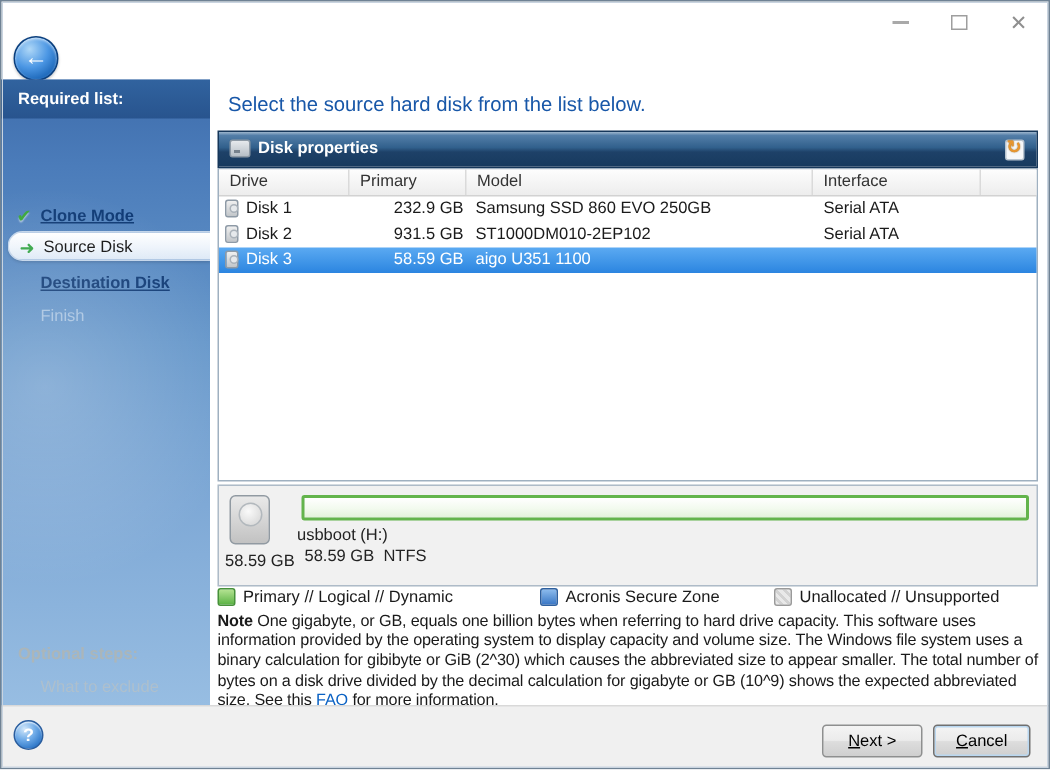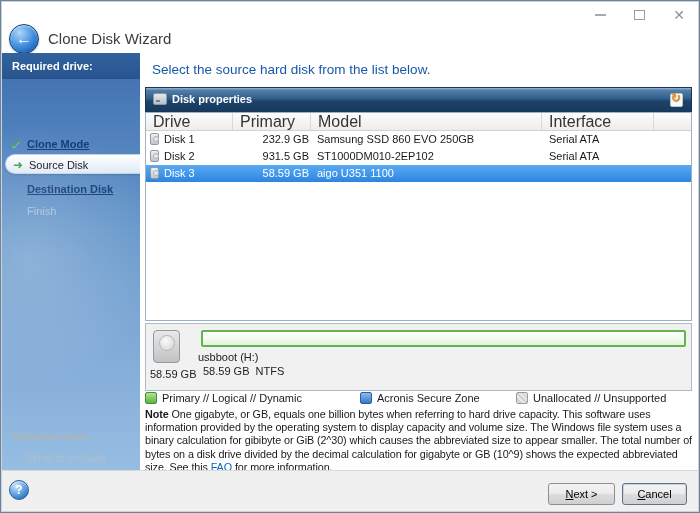--- a/index.html
+++ b/index.html
@@ -74,21 +74,21 @@
   .drive-ic{
     position:absolute;left:7px;top:5px;width:14px;height:12px;border-radius:2px;
     background:linear-gradient(180deg,#e6e9ec,#b7bfc7);border:1px solid #8d99a5;
   }
   .drive-ic::after{content:"";position:absolute;left:2px;bottom:2px;width:4px;height:2px;background:#77828d;}
   .refresh-btn{position:absolute;right:5px;top:3px;width:18px;height:18px;cursor:pointer;}
   .refresh-page{position:absolute;left:2px;top:2px;width:13px;height:14px;background:#f6f8fa;border:1px solid #b8c4cf;border-radius:2px;}
   .refresh-glyph{position:absolute;left:3px;top:0px;color:#e8962e;font-size:12px;font-weight:bold;text-shadow:0 0 1px #8a5a10;}
 
   .dtable{position:absolute;left:145px;top:112px;width:547px;height:209px;border:1px solid #9fb0c0;background:#fff;}
-  .thead{display:flex;height:18px;background:linear-gradient(180deg,#fdfdfd,#ededed);border-bottom:1px solid #d2d2d2;font-size:16px;color:#333;}
+  .thead{display:flex;height:18px;background:linear-gradient(180deg,#fdfdfd,#ededed);border-bottom:1px solid #d2d2d2;font-size:11px;color:#333;}
   .th{line-height:17px;padding-left:7px;border-right:1px solid #dadada;}
   .th.c-drive{width:87px;}
   .th.c-cap{width:78px;}
   .th.c-model{width:231px;}
   .th.c-if{width:112px;}
   .th.c-rest{flex:1;border-right:none;}
   .trow{display:flex;height:17px;font-size:11px;line-height:17px;cursor:default;}
   .td{overflow:hidden;white-space:nowrap;}
   .td.c-drive{width:87px;position:relative;padding-left:18px;}
   .td.c-cap{width:78px;text-align:right;padding-right:2px;}
@@ -154,34 +154,33 @@
   .btn-cancel{left:622px;width:65px;border-color:#707070;box-shadow:0 0 0 1px #b9d7f0 inset;}
   .u{text-decoration:underline;}
 </style>
 </head>
 <body>
 
 <div class="window">
 
   <div class="titlebar">
     <div class="back-btn"><span>←</span></div>
-    <div class="app-title">Clone Disk Wizard</div>
     <div class="winctl min">
         <div class="glyph-min"></div>
       </div>
     <div class="winctl max">
         <div class="glyph-max"></div>
       </div>
     <div class="winctl cls">
         <span class="glyph-cls">✕</span>
       </div>
   </div>
 
   <div class="sidebar">
-    <div class="steps-header">Required drive:</div>
+    <div class="steps-header">Required list:</div>
 
     <div class="step link" style="top:81px;">
       <span class="ic ic-check">✔</span>
       <span class="lbl">Clone Mode</span>
     </div>
 
     <div class="step current" style="top:101px;">
       <span class="ic ic-arrow">➜</span>
       <span class="lbl">Source Disk</span>
     </div>

